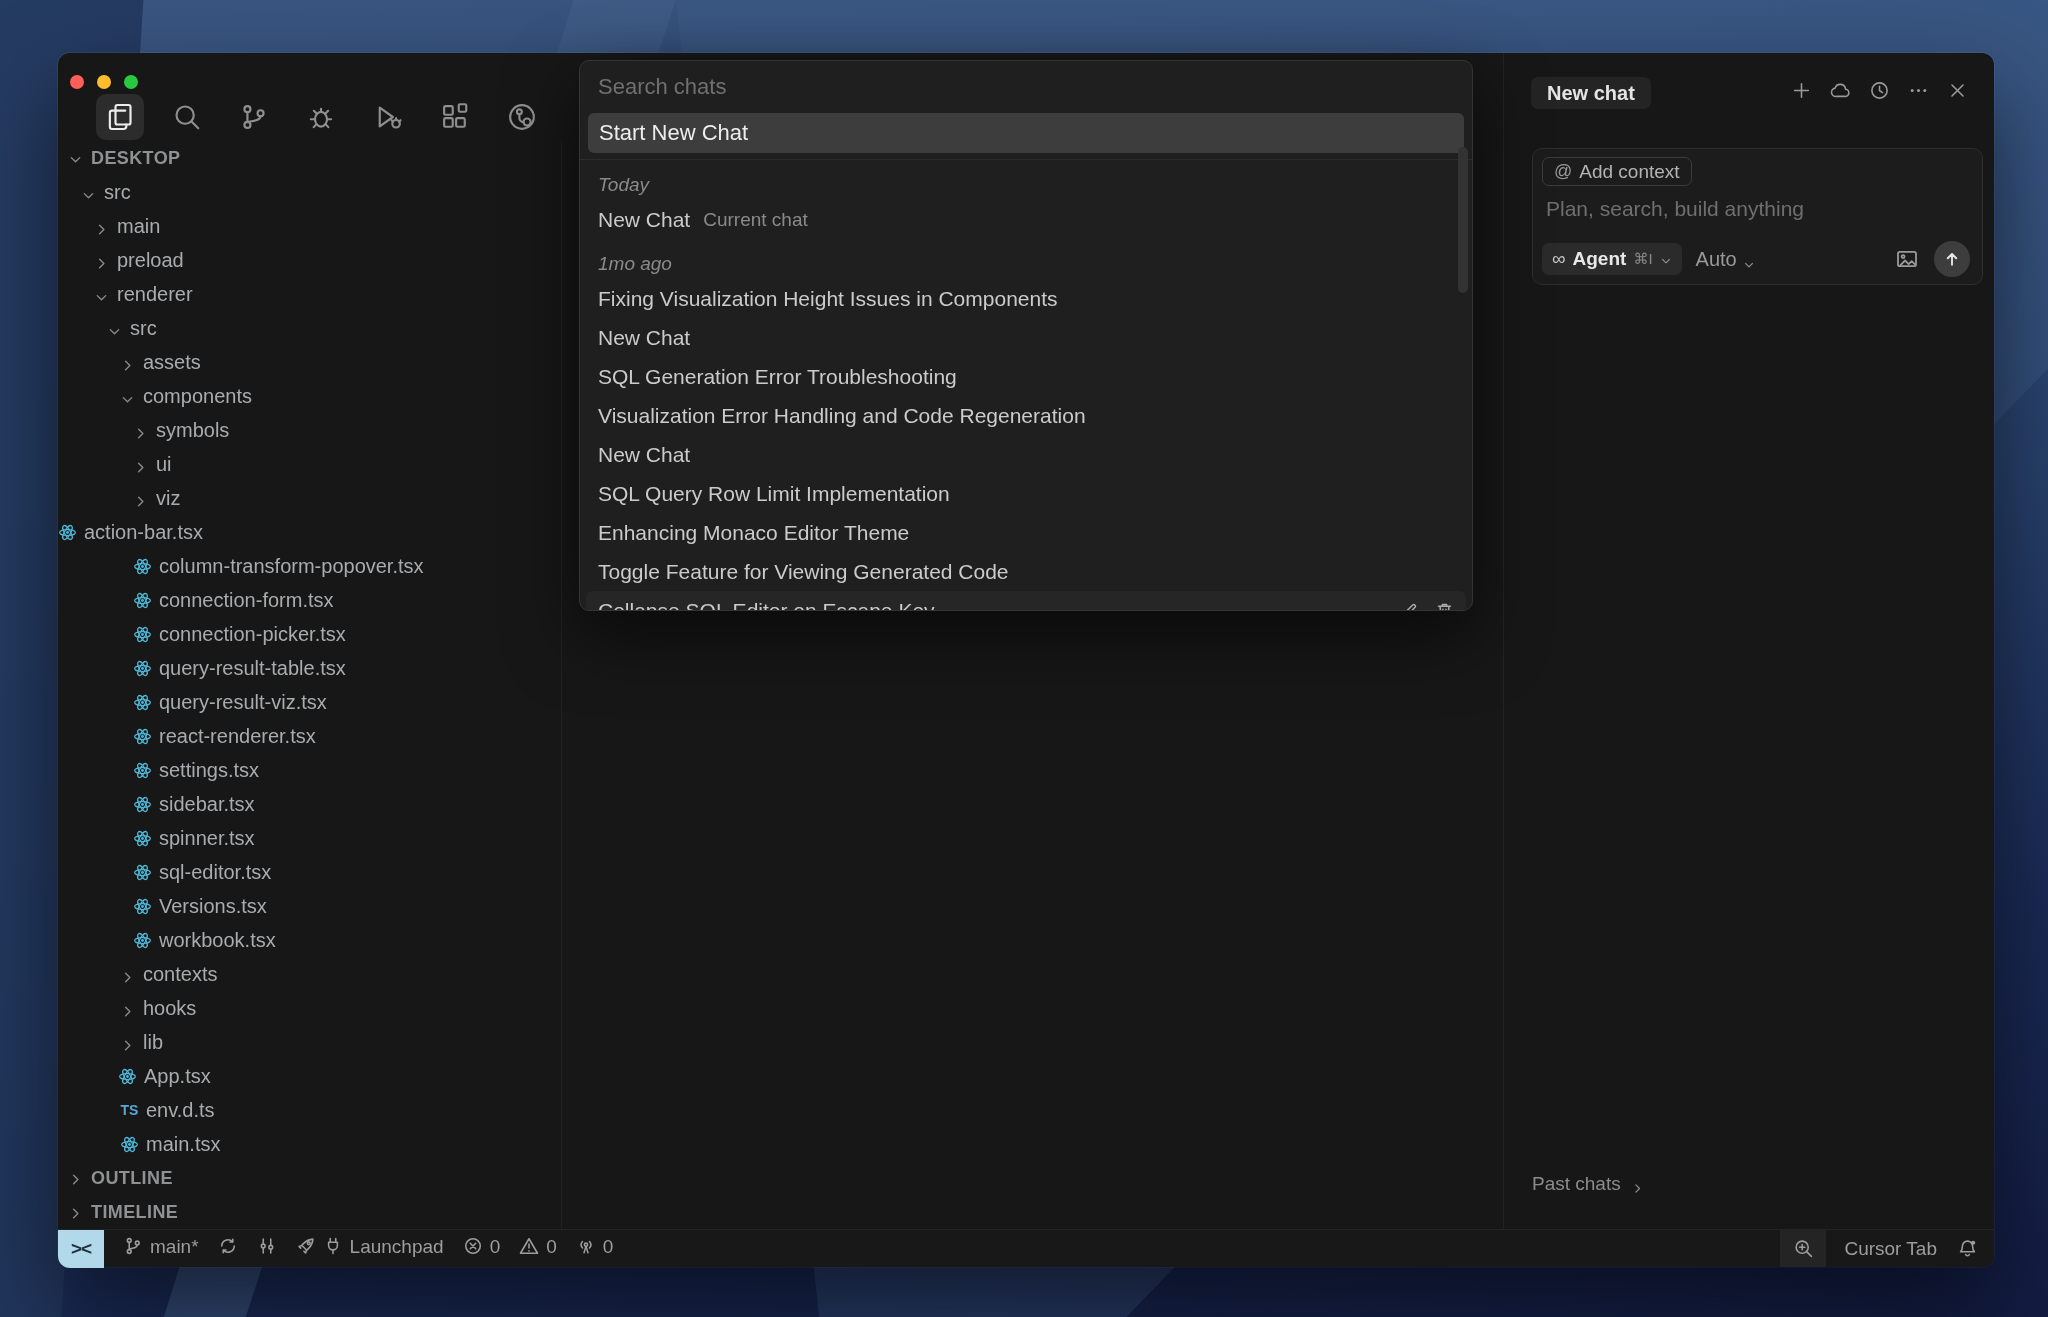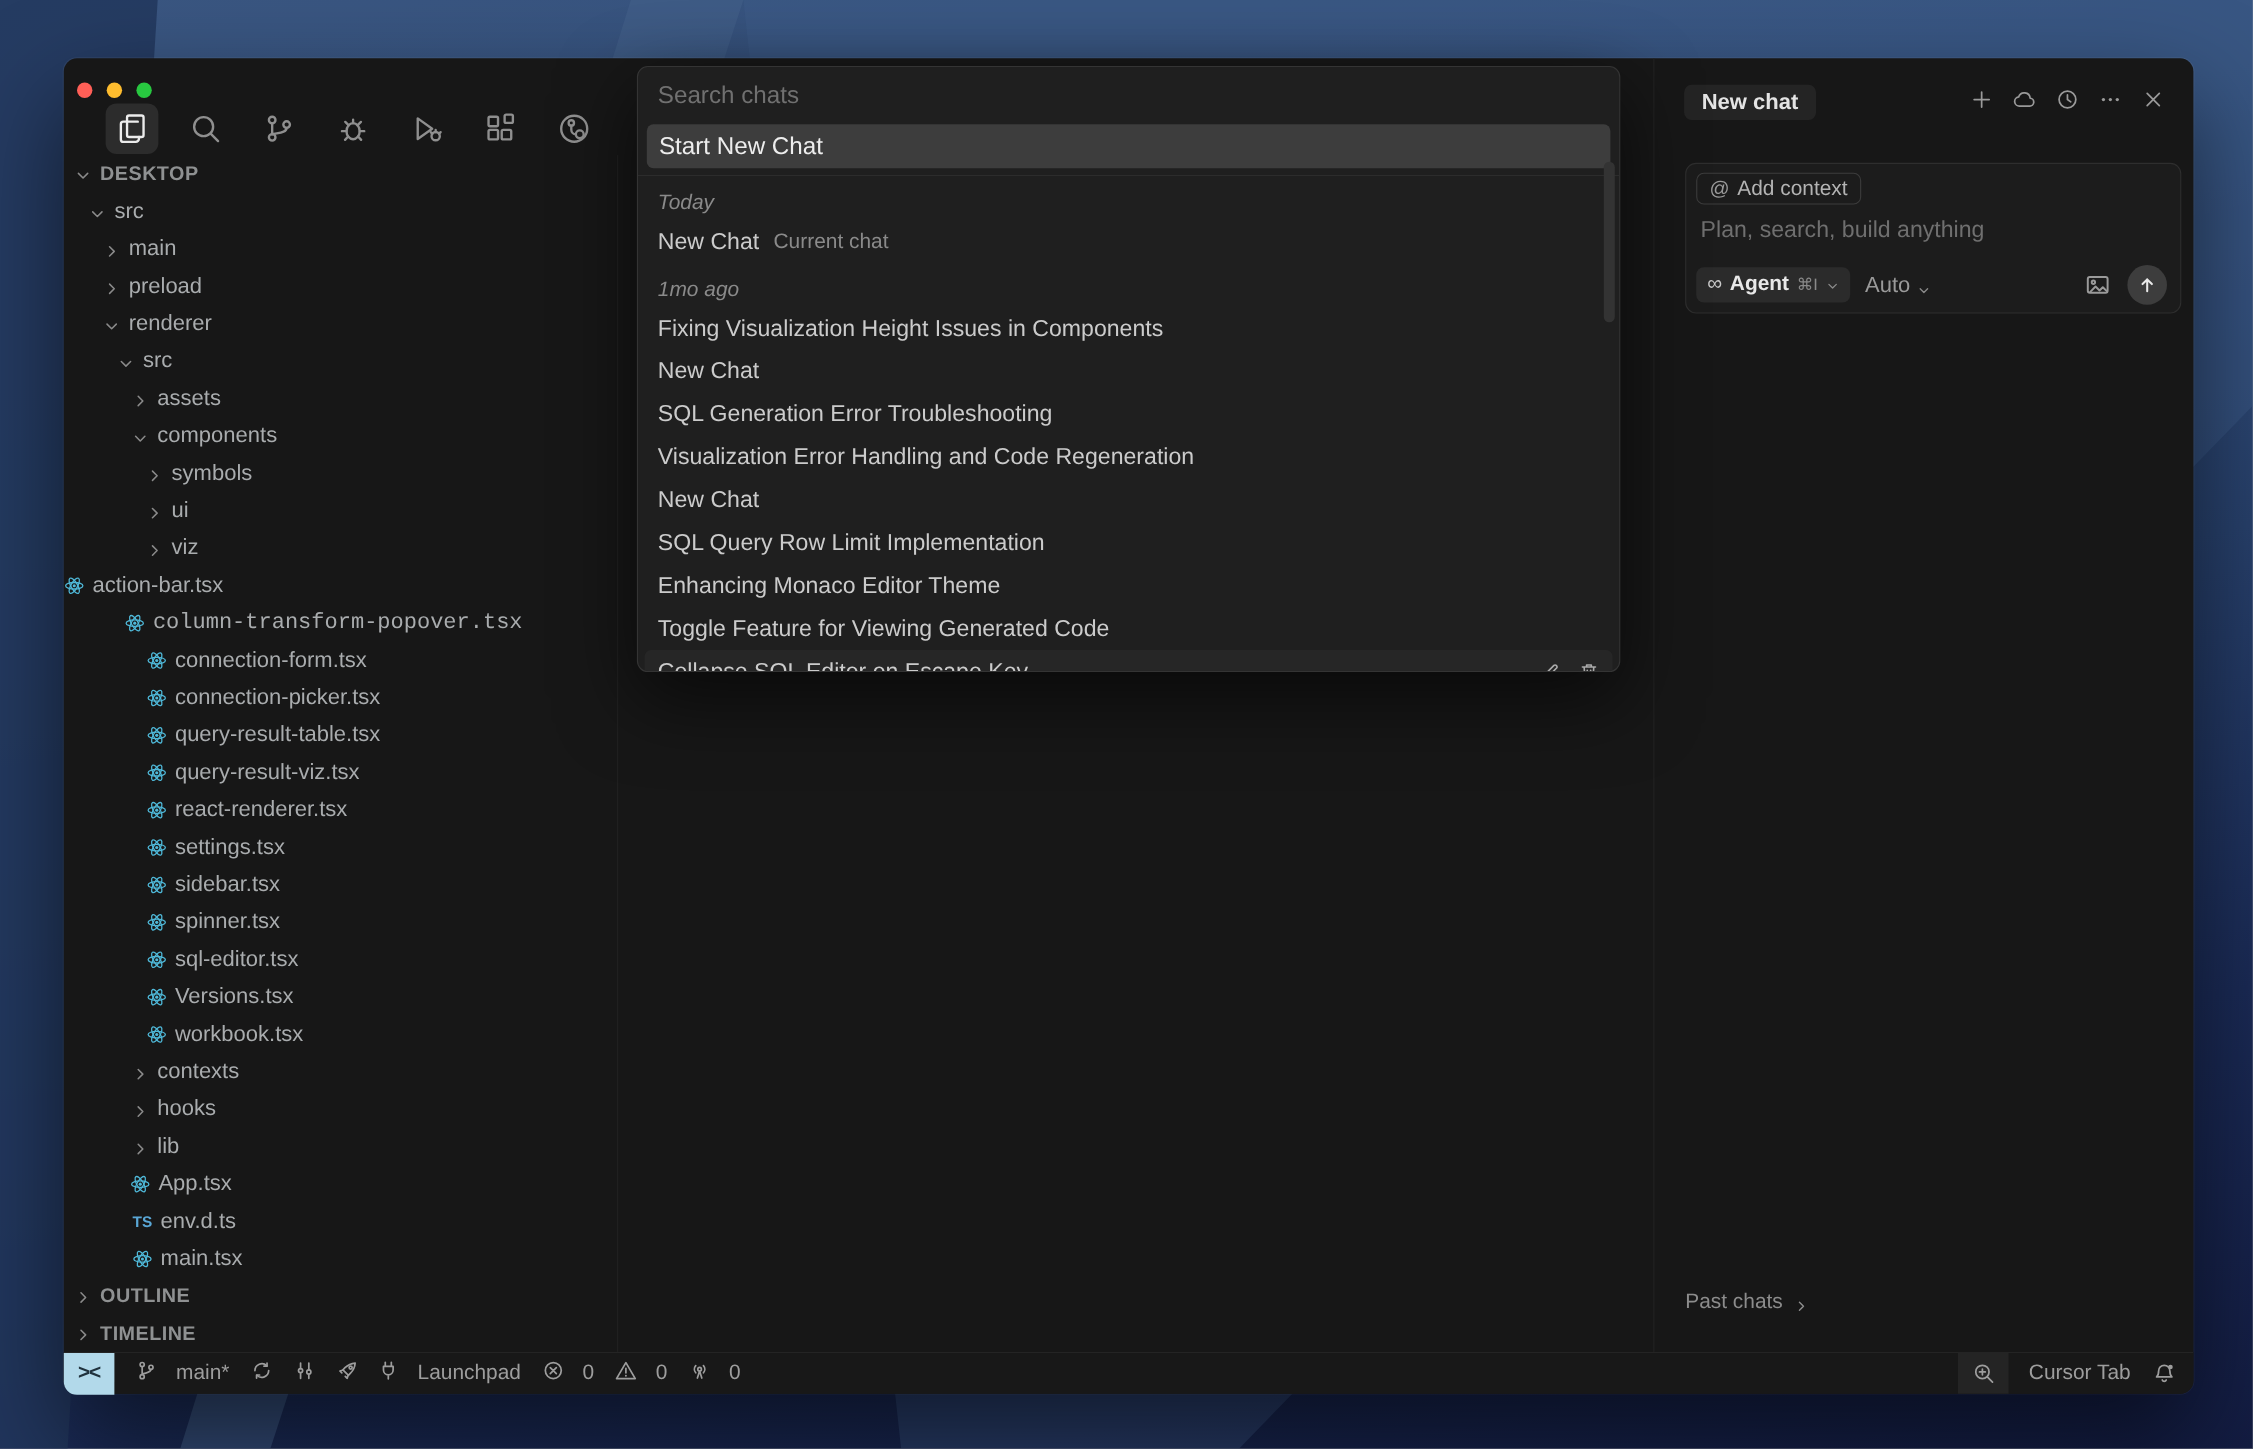--- a/index.html
+++ b/index.html
@@ -46,21 +46,21 @@
     position:absolute; left:0; bottom:0; width:100%; height:38px;
     background:#181818; border-top:1px solid #242424;
     border-radius:0 0 12px 12px;
     display:flex; align-items:center; color:#9d9d9d; font-size:19px;
   }
   .remote-chip {
     width:46px; height:38px; background:#b2d9ea; color:#20323d;
     border-radius:0 0 0 12px; display:flex; align-items:center; justify-content:center;
     font-weight:700; font-size:19px; letter-spacing:-1px;
   }
-  .sb-item { display:flex; align-items:center; gap:17px; margin-left:19px; white-space:nowrap; }
+  .sb-item { display:flex; gap:7px; margin-left:19px; white-space:nowrap; }
   .sb-item svg { width:20px; height:20px; }
   .sb-right { margin-left:auto; display:flex; align-items:center; }
   .sb-chip { width:46px; height:37px; background:#242424; display:flex; align-items:center; justify-content:center; }
   .sb-chip svg { width:21px; height:21px; }
   .sb-label { margin:0 20px 0 18px; }
   .sb-bell { margin-right:16px; display:flex; }
   .sb-bell svg { width:21px; height:21px; }
 
   
   .rpanel { position:absolute; left:1445px; top:0; width:491px; height:1176px; border-left:1px solid #232323; }
@@ -257,21 +257,21 @@
         <span class="fico">
           <svg viewBox="0 0 16 16" fill="none" stroke="currentColor" stroke-width="1" stroke-linecap="round" stroke-linejoin="round">
             <ellipse cx="8" cy="8" rx="6.6" ry="2.5"></ellipse>
             <ellipse cx="8" cy="8" rx="6.6" ry="2.5" transform="rotate(60 8 8)"></ellipse>
             <ellipse cx="8" cy="8" rx="6.6" ry="2.5" transform="rotate(120 8 8)"></ellipse>
             <circle cx="8" cy="8" r="1.2" fill="currentColor" stroke="none"></circle>
           </svg>
         </span>
         <span>action-bar.tsx</span>
       </div>
-      <div class="tree-row" style="padding-left: 55px; font-family: Liberation Mono, monospace;">
+      <div class="tree-row" style="padding-left: 75px;">
         <span class="fico">
           <svg viewBox="0 0 16 16" fill="none" stroke="currentColor" stroke-width="1" stroke-linecap="round" stroke-linejoin="round">
             <ellipse cx="8" cy="8" rx="6.6" ry="2.5"></ellipse>
             <ellipse cx="8" cy="8" rx="6.6" ry="2.5" transform="rotate(60 8 8)"></ellipse>
             <ellipse cx="8" cy="8" rx="6.6" ry="2.5" transform="rotate(120 8 8)"></ellipse>
             <circle cx="8" cy="8" r="1.2" fill="currentColor" stroke="none"></circle>
           </svg>
         </span>
         <span>column-transform-popover.tsx</span>
       </div>

